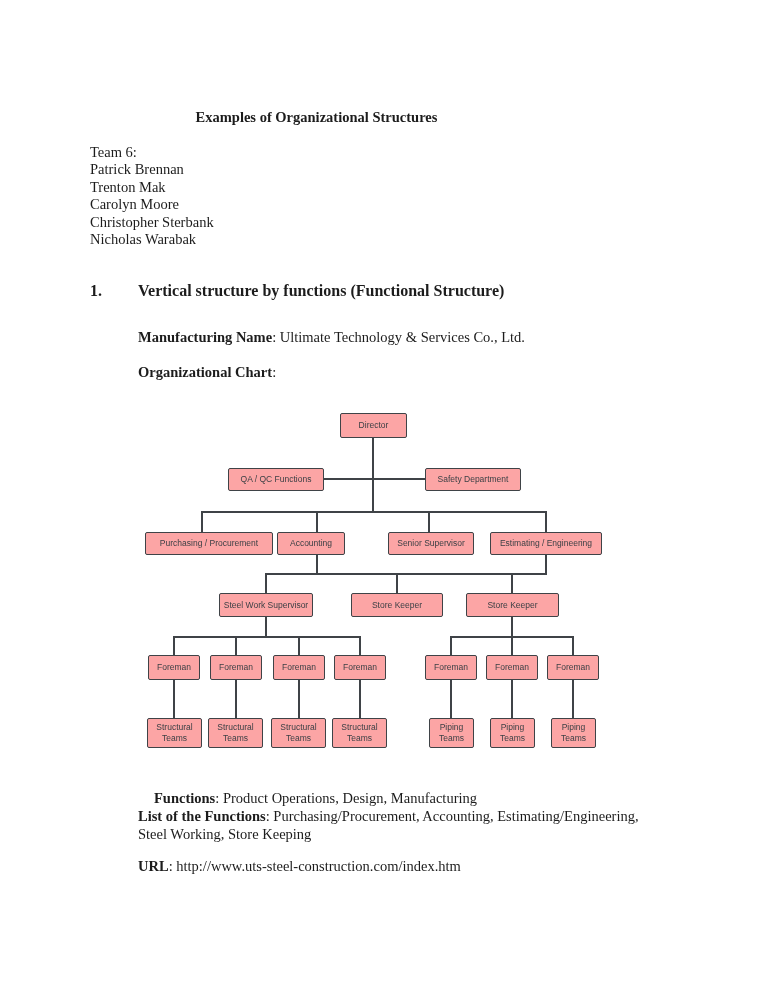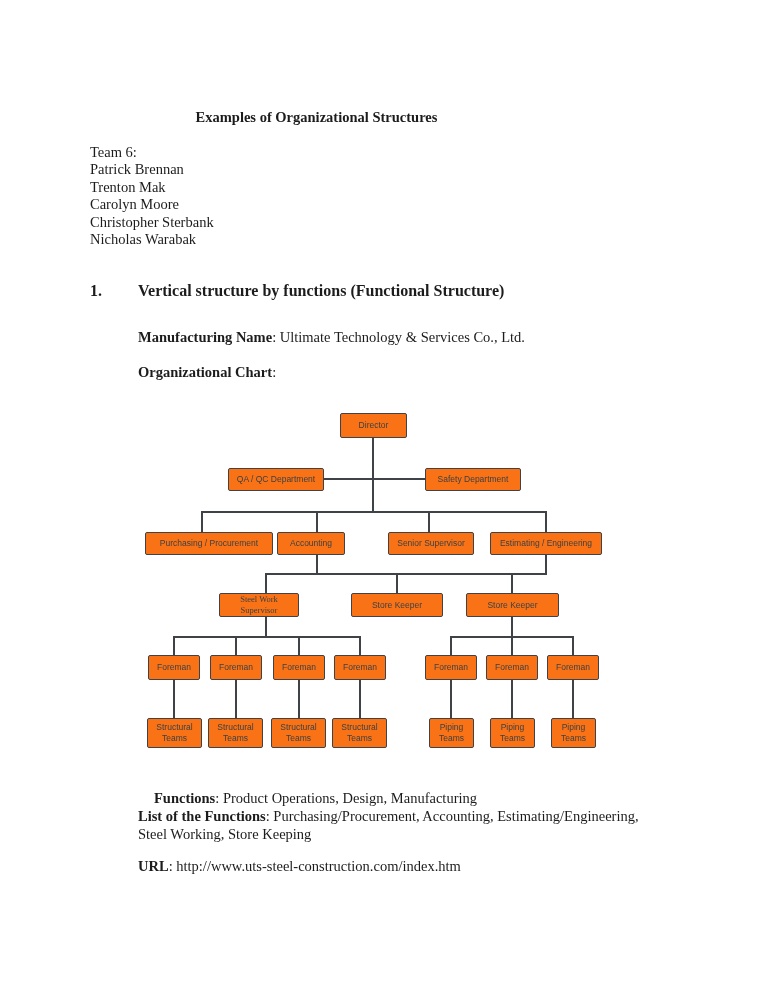--- a/index.html
+++ b/index.html
@@ -13,21 +13,21 @@
     font-size:14.5px;font-weight:bold;
   }
   .team{left:90px;top:144px;font-size:14.5px;line-height:17.4px;}
   .heading{left:90px;top:282px;font-size:16px;font-weight:bold;}
   .heading .num{display:inline-block;width:48px;}
   .para{left:138px;font-size:14.5px;line-height:18.3px;}
   .para b{font-weight:bold;}
   
   .chart{left:140px;top:405px;width:480px;height:350px;}
   .node{
-    position:absolute;box-sizing:border-box;background:#f97316;
+    position:absolute;box-sizing:border-box;background:#fca5a5;
     border:1.5px solid #3f4347;border-radius:2px;
     display:flex;align-items:center;justify-content:center;text-align:center;
     font-family:"Liberation Sans", sans-serif;font-size:8.5px;color:#3c4045;
     line-height:1.25;padding:1px 2px;
   }
   .cline{position:absolute;background:#3f4347;}
 </style>
 </head>
 <body>
 
@@ -82,27 +82,27 @@
   <div class="cline" style="left:432px;top:231px;width:2px;height:19px;"></div>
   <div class="cline" style="left:33px;top:275px;width:2px;height:38px;"></div>
   <div class="cline" style="left:95px;top:275px;width:2px;height:38px;"></div>
   <div class="cline" style="left:158px;top:275px;width:2px;height:38px;"></div>
   <div class="cline" style="left:219px;top:275px;width:2px;height:38px;"></div>
   <div class="cline" style="left:310px;top:275px;width:2px;height:38px;"></div>
   <div class="cline" style="left:371px;top:275px;width:2px;height:38px;"></div>
   <div class="cline" style="left:432px;top:275px;width:2px;height:38px;"></div>
 
   <div class="node" style="left:200px;top:8px;width:67px;height:25px;">Director</div>
-  <div class="node" style="left:88px;top:63px;width:96px;height:23px;">QA / QC Department</div>
+  <div class="node" style="left:88px;top:63px;width:96px;height:23px;">QA / QC Functions</div>
   <div class="node" style="left:285px;top:63px;width:96px;height:23px;">Safety Department</div>
   <div class="node" style="left:5px;top:127px;width:128px;height:23px;">Purchasing / Procurement</div>
   <div class="node" style="left:137px;top:127px;width:68px;height:23px;">Accounting</div>
   <div class="node" style="left:248px;top:127px;width:86px;height:23px;">Senior Supervisor</div>
   <div class="node" style="left:350px;top:127px;width:112px;height:23px;">Estimating / Engineering</div>
-  <div class="node" style="left:79px;top:188px;width:80px;height:24px;font-family:Liberation Serif, serif;">Steel Work Supervisor</div>
+  <div class="node" style="left:79px;top:188px;width:94px;height:24px;">Steel Work Supervisor</div>
   <div class="node" style="left:211px;top:188px;width:92px;height:24px;">Store Keeper</div>
   <div class="node" style="left:326px;top:188px;width:93px;height:24px;">Store Keeper</div>
   <div class="node" style="left:8px;top:250px;width:52px;height:25px;">Foreman</div>
   <div class="node" style="left:70px;top:250px;width:52px;height:25px;">Foreman</div>
   <div class="node" style="left:133px;top:250px;width:52px;height:25px;">Foreman</div>
   <div class="node" style="left:194px;top:250px;width:52px;height:25px;">Foreman</div>
   <div class="node" style="left:285px;top:250px;width:52px;height:25px;">Foreman</div>
   <div class="node" style="left:346px;top:250px;width:52px;height:25px;">Foreman</div>
   <div class="node" style="left:407px;top:250px;width:52px;height:25px;">Foreman</div>
   <div class="node" style="left:7px;top:313px;width:55px;height:30px;">Structural Teams</div>

